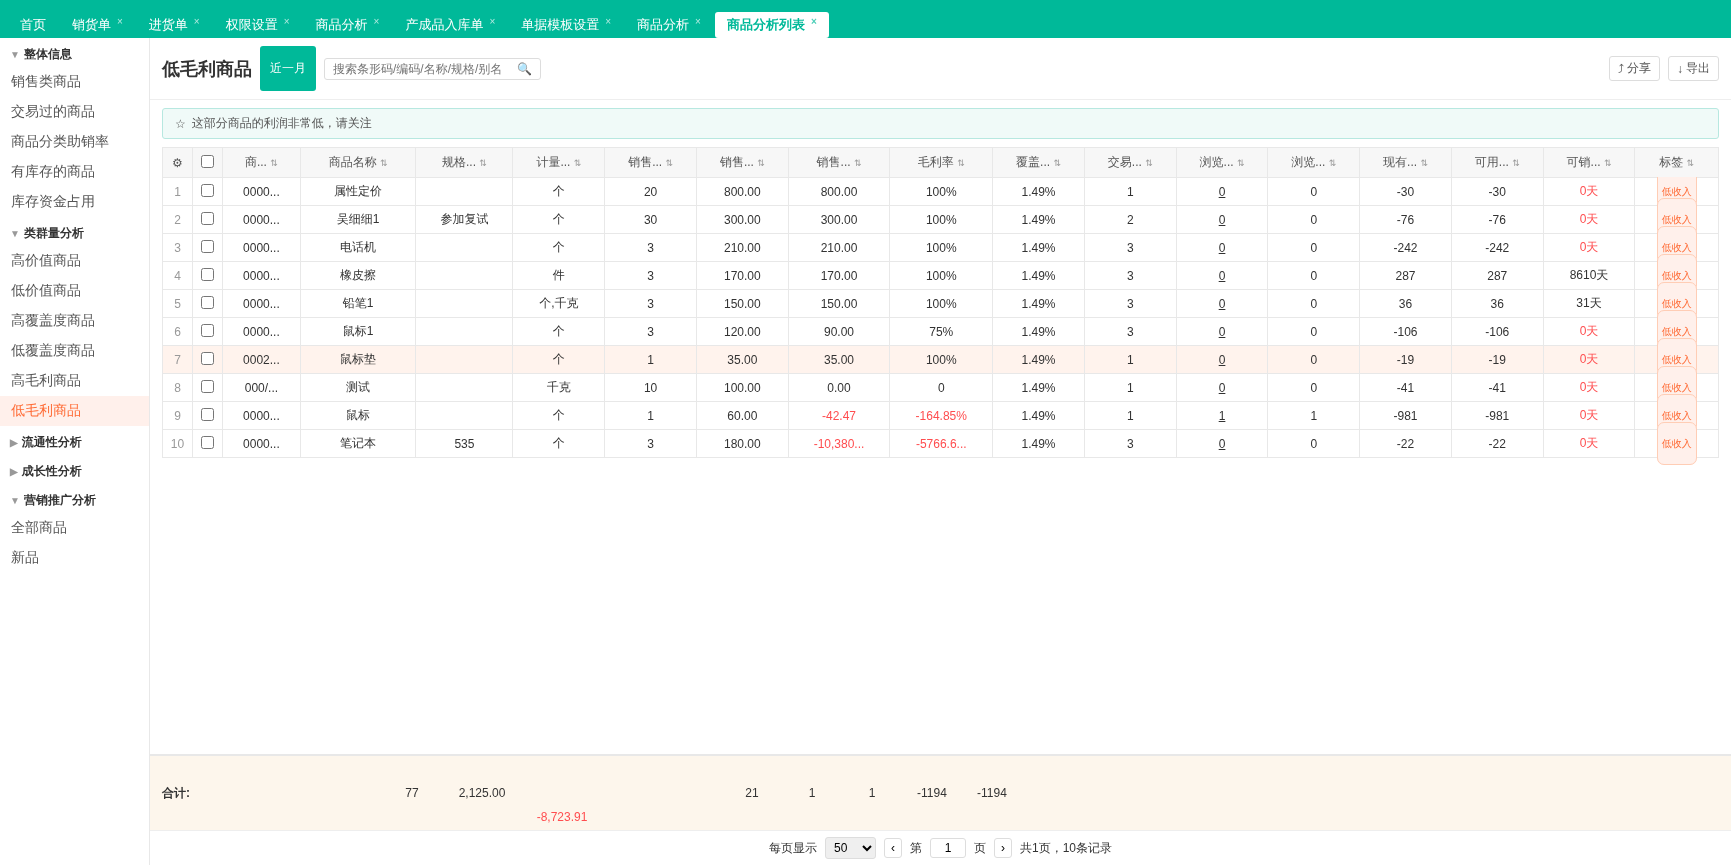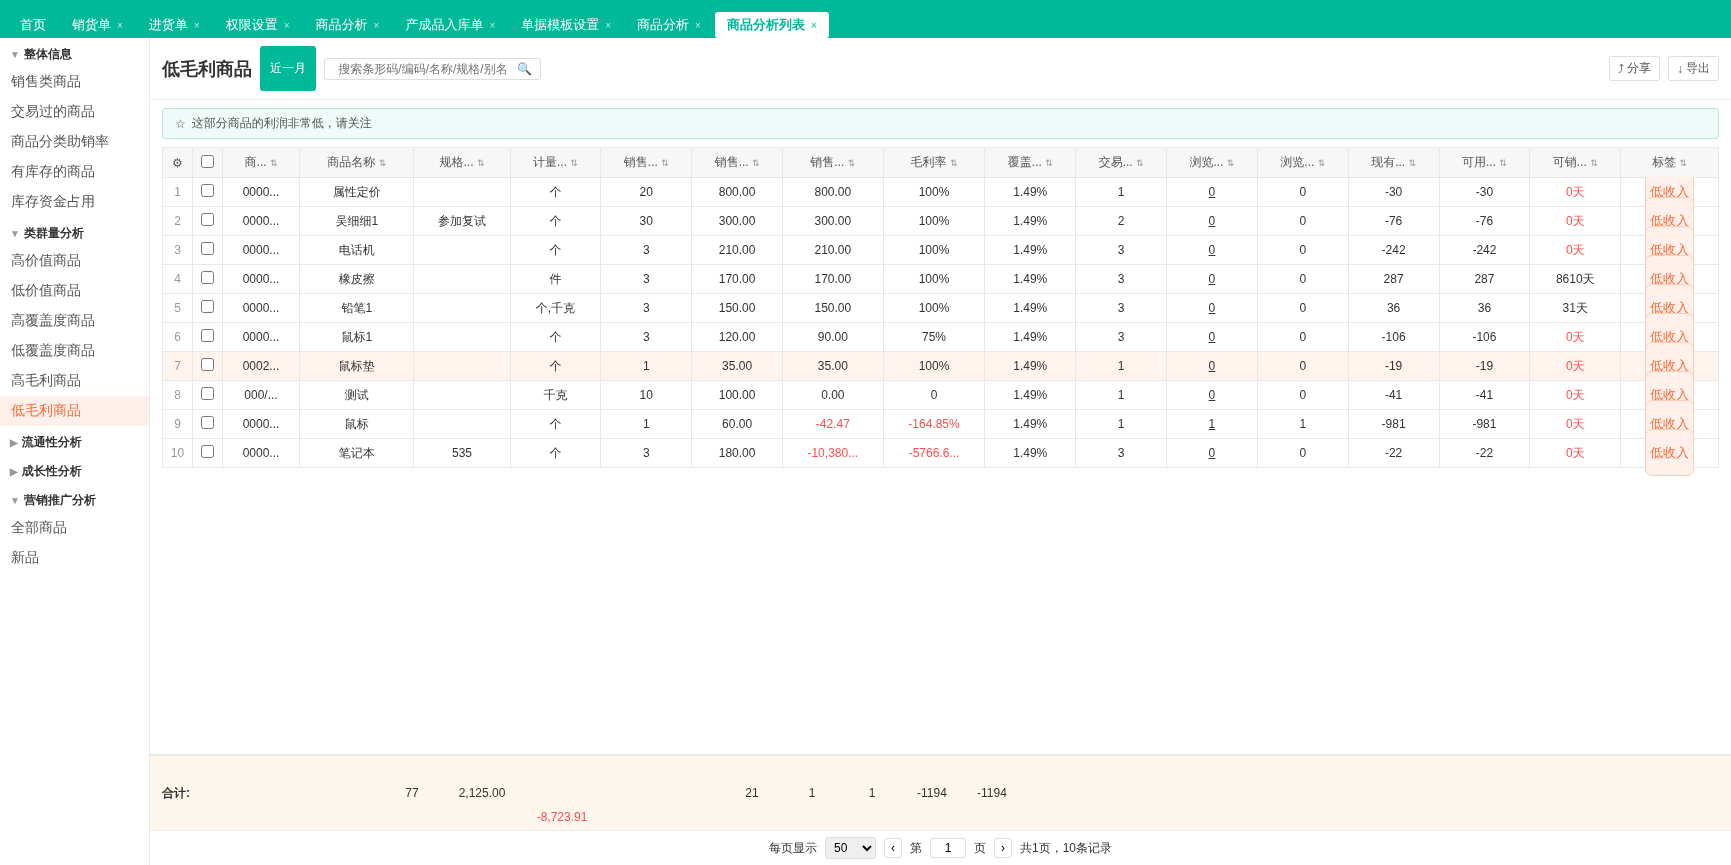--- a/index.html
+++ b/index.html
@@ -4,21 +4,21 @@
   <style>
     * { box-sizing: border-box; margin: 0; padding: 0; }
     body { font-family: "Microsoft YaHei", Arial, sans-serif; font-size: 12px; background: #f5f5f5; color: #333; }
 
     
     .top-nav {
       display: flex; align-items: center; background: #00b999; height: 38px; padding: 0 8px; gap: 2px;
     }
     .nav-item {
       color: #fff; padding: 4px 12px; cursor: pointer; font-size: 13px; border-radius: 3px; white-space: nowrap;
-      display: flex; align-items: center; gap: 4px; margin-top: 12px;
+      display: flex; align-items: flex-start; gap: 4px; margin-top: 12px;
     }
     .nav-item.active { background: #fff; color: #00b999; font-weight: bold; }
     .nav-item .close-x { font-size: 10px; opacity: 0.7; margin-left: 2px; }
 
     
     .layout { display: flex; height: calc(100vh - 38px); }
 
     
     .sidebar {
       width: 150px; background: #fff; border-right: 1px solid #e8e8e8; overflow-y: auto; flex-shrink: 0;
@@ -39,21 +39,21 @@
     .page-header {
       display: flex; align-items: center; padding: 8px 12px; gap: 8px; border-bottom: 1px solid #eee; background: #fff;
     }
     .page-title { font-size: 18px; font-weight: bold; color: #333; }
     .period-btn {
       background: #00b999; color: #fff; border: none; border-radius: 3px; padding: 14px 10px; cursor: pointer; font-size: 12px;
     }
     .search-box {
       display: flex; align-items: center; border: 1px solid #ddd; border-radius: 3px; padding: 3px 8px; gap: 4px; background: #fff;
     }
-    .search-box input { border: none; outline: none; font-size: 12px; width: 180px; text-align: center; }
+    .search-box input { border: none; outline: none; font-size: 12px; width: 180px; }
     .header-actions { margin-left: auto; display: flex; gap: 8px; }
     .action-btn {
       display: flex; align-items: center; gap: 3px; color: #555; cursor: pointer; font-size: 12px; padding: 3px 8px;
       border: 1px solid #ddd; border-radius: 3px; background: #fff;
     }
 
     
     .alert-banner {
       background: #f0faf8; border: 1px solid #b7e8e0; margin: 8px 12px; padding: 6px 12px; border-radius: 3px;
       color: #555; font-size: 12px; display: flex; align-items: center; gap: 6px;
@@ -65,21 +65,21 @@
     table { width: 100%; border-collapse: collapse; font-size: 12px; }
     thead tr { background: #f7f7f7; }
     th {
       border: 1px solid #e8e8e8; padding: 6px 4px; text-align: center; color: #555; font-weight: normal;
       white-space: nowrap; position: sticky; top: 0; background: #f7f7f7; z-index: 1;
     }
     th .sort-icon { font-size: 9px; color: #999; }
     td { border: 1px solid #e8e8e8; padding: 5px 4px; text-align: center; white-space: nowrap; }
     tr.highlighted td { background: #fff3ed; }
     .tag-badge {
-      background: #fff0eb; color: #ff6b35; border: 1px solid #ffcdb5; border-radius: 7px; padding: 15px 4px; font-size: 13px;
+      background: #fff0eb; color: #ff6b35; border: 1px solid #ffcdb5; border-radius: 7px; padding: 15px 4px; font-size: 10px;
     }
     .text-red { color: #ff4d4f; }
     .underline { text-decoration: underline; cursor: pointer; }
     .row-num { color: #999; }
 
     
     .table-footer {
       background: #fdf6ec; border-top: 2px solid #e8e8e8; padding: 6px 12px;
       display: flex; align-items: center; font-size: 12px; color: #333;
     }

